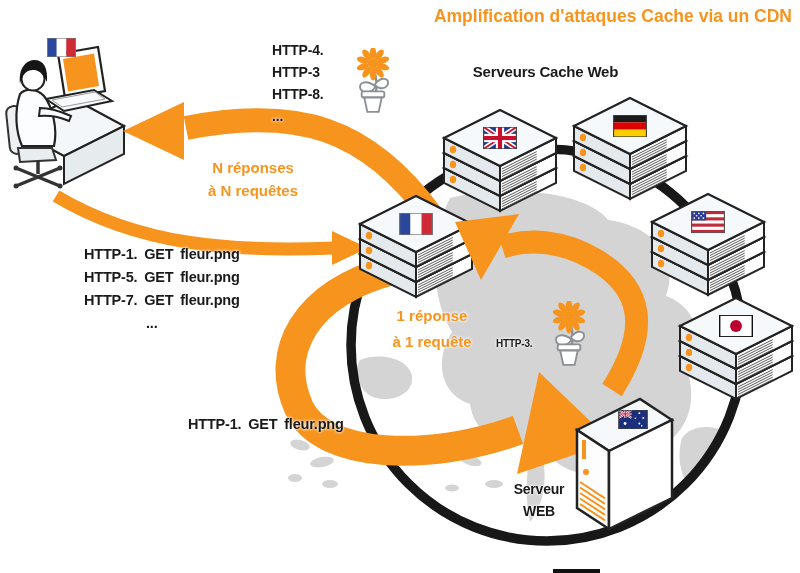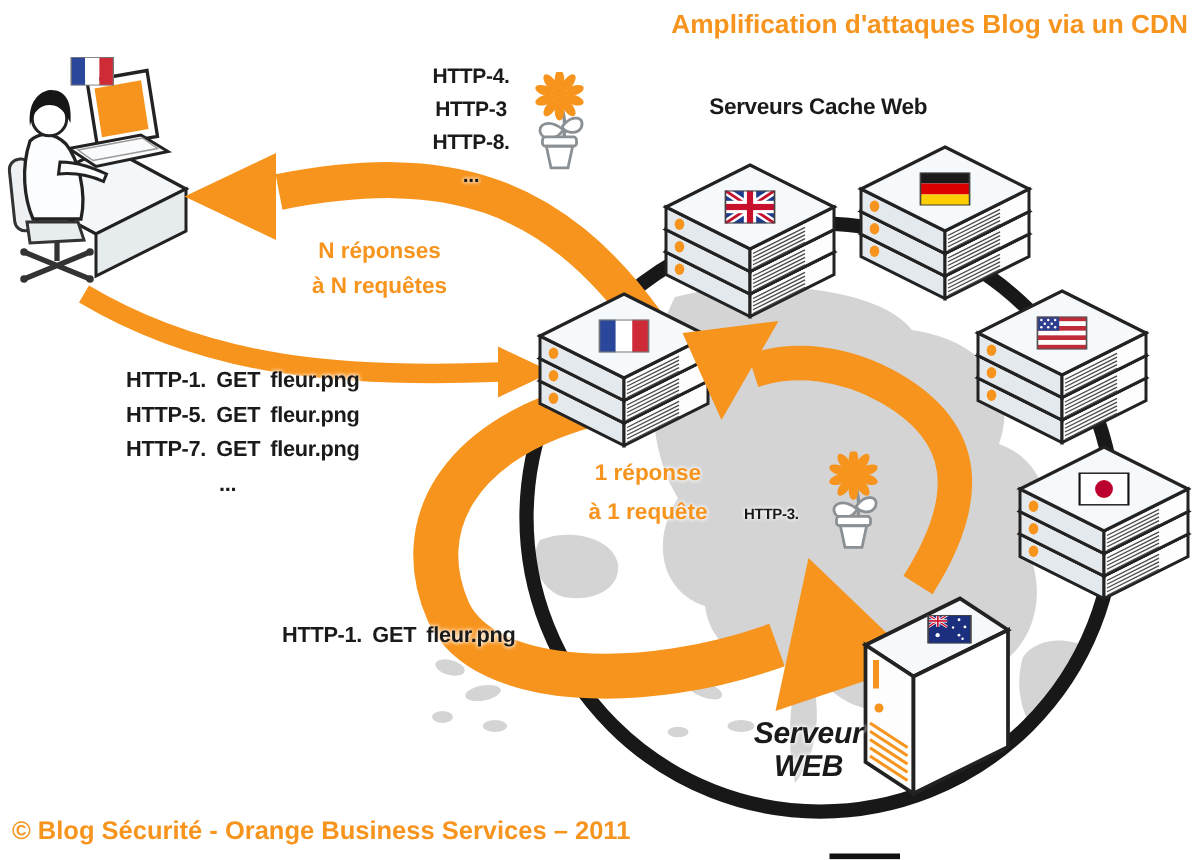--- a/index.html
+++ b/index.html
@@ -5,29 +5,29 @@
   html,body{margin:0;padding:0;background:#fff;}
   .stage{position:relative;width:800px;height:573px;background:#ffffff;overflow:hidden;
          font-family:"Liberation Sans",sans-serif;}
   .stage svg.diagram{position:absolute;left:0;top:0;}
   .lbl{position:absolute;white-space:nowrap;}
   .title{right:8px;top:6px;font-size:17.5px;font-weight:bold;color:#F7941D;}
   .copyright{left:8px;top:544px;font-size:17px;font-weight:bold;color:#F7941D;}
   .black-txt{color:#1a1a1a;font-weight:bold;letter-spacing:-0.2px;
              text-shadow:0 0 3px #fff,0 0 3px #fff;}
   .orange-txt{color:#F7941D;font-weight:bold;text-shadow:0 0 3px #fff,0 0 3px #fff;}
-  .resp-list{left:272px;top:39px;width:84px;text-align:center;font-size:14px;line-height:22px;}
+  .resp-list{left:272px;top:39px;width:84px;text-align:left;font-size:14px;line-height:22px;}
   .req-list{left:84px;top:243px;font-size:14.5px;line-height:23px;word-spacing:3px;}
   .req-list .dots{padding-left:62px;}
   .cache-label{left:453px;top:63px;width:185px;text-align:center;font-size:15px;}
   .n-resp{left:183px;top:157px;width:140px;text-align:center;font-size:15px;line-height:22.5px;}
   .one-resp{left:381px;top:303px;width:102px;text-align:center;font-size:15px;line-height:26px;}
   .http3{left:496px;top:338px;font-size:10px;}
   .http2{left:188px;top:416px;font-size:14.5px;word-spacing:3px;}
-  .web-label{left:494px;top:478px;width:90px;text-align:center;font-size:20px;line-height:22px;font-style:italic;}
+  .web-label{left:494px;top:478px;width:90px;text-align:center;font-size:14px;line-height:22px;}
   .black-bar{position:absolute;left:553px;top:569px;width:47px;height:4px;background:#111;}
 </style>
 </head>
 <body>
 
 <div class="stage">
 
   <svg class="diagram" width="800" height="573" viewBox="0 0 800 573">
     <defs>
       <symbol id="srv" viewBox="0 0 120 120">
@@ -270,21 +270,21 @@
       <use href="#f-au" x="618" y="410" width="30" height="19"></use>
       <use href="#flower" transform="translate(611,436) scale(1.32)"></use>
     </g>
 
     <polygon points="455,222 519,214 481,280" fill="#F7941D"></polygon>
 
     <use href="#flower" x="350" y="48" width="46" height="66"></use>
     <use href="#flower" x="546" y="301" width="46" height="66"></use>
   </svg>
 
-  <div class="lbl title">Amplification d'attaques Blog via un CDN</div>
+  <div class="lbl title">Amplification d'attaques Cache via un CDN</div>
 
   <div class="lbl resp-list black-txt">
     <div>HTTP-4.</div>
     <div>HTTP-3</div>
     <div>HTTP-8.</div>
     <div>...</div>
   </div>
 
   <div class="lbl cache-label black-txt">Serveurs Cache Web</div>
 
@@ -306,15 +306,14 @@
   </div>
 
   <div class="lbl http3 black-txt">HTTP-3.</div>
   <div class="lbl http2 black-txt">HTTP-1. GET fleur.png</div>
 
   <div class="lbl web-label black-txt">
     <div>Serveur</div>
     <div>WEB</div>
   </div>
 
-  <div class="lbl copyright">© Blog Sécurité - Orange Business Services – 2011</div>
   <div class="black-bar"></div>
 </div>
 
 </body></html>

